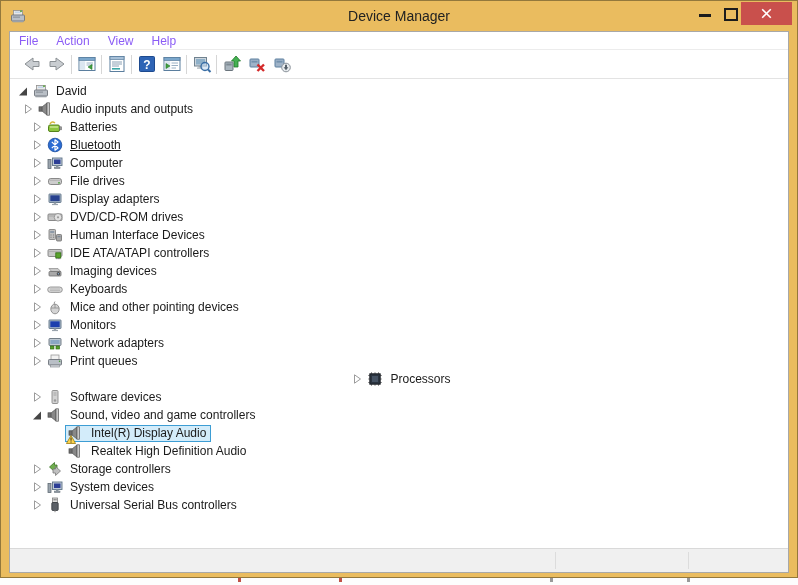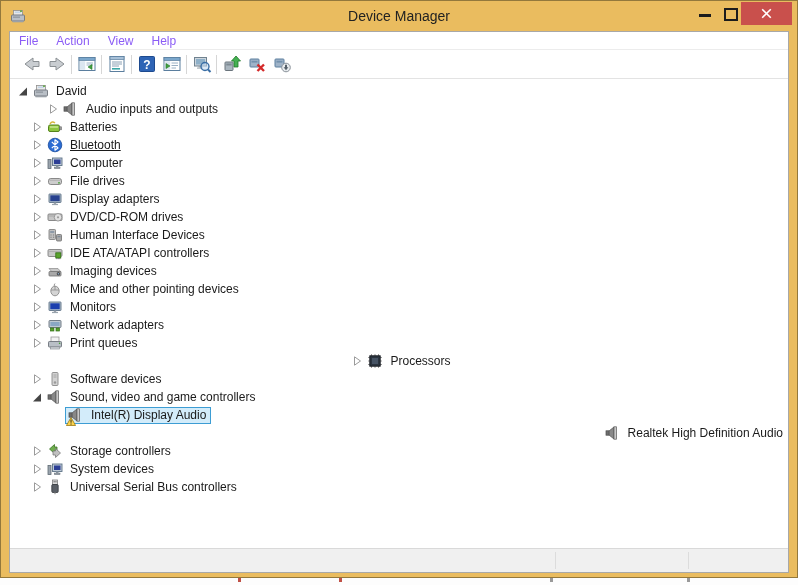--- a/index.html
+++ b/index.html
@@ -161,21 +161,21 @@
                 <rect x="5" y="3.6" width="6" height="1.2" fill="#b9cfe4"></rect>
                 <circle cx="11" cy="3.2" r="0.9" fill="#52a52e"></circle>
                 <rect x="1.5" y="7" width="13" height="6" rx="0.8" fill="#b9bfc6" stroke="#6d737a" stroke-width="0.9"></rect>
                 <rect x="3" y="8.5" width="7" height="1.3" fill="#8f969e"></rect>
                 <rect x="2.5" y="13" width="11" height="1.3" fill="#9aa0a7"></rect>
               </svg>
             </span>
             <span class="rowlabel">David</span>
           </span>
         </div>
-        <div class="tree-row" style="padding-left: 36px;">
+        <div class="tree-row" style="padding-left: 11px;">
           <span class="expander">
             <svg width="9" height="10" viewBox="0 0 9 10">
               <polygon points="1.5,0.8 7.5,5 1.5,9.2" fill="#fff" stroke="#9b9b9b" stroke-width="1"></polygon>
             </svg>
           </span>
           <span class="rowbox">
             <span class="nodeicon">
               <svg width="16" height="16" viewBox="0 0 16 16">
                 <rect x="1" y="5.8" width="3.2" height="4.4" fill="#6e6e6e" stroke="#4a4a4a" stroke-width="0.7"></rect>
                 <polygon points="4.2,5.8 9,2 9,14 4.2,10.2" fill="#888888" stroke="#555555" stroke-width="0.7"></polygon>
@@ -342,20 +342,37 @@
           <span class="rowbox">
             <span class="nodeicon">
               <svg width="16" height="16" viewBox="0 0 16 16">
                 <polygon points="2,5.5 11,5.5 14,9 5,9" fill="#c9c9c9" stroke="#8a8a8a" stroke-width="0.7"></polygon>
                 <rect x="2" y="8.5" width="12" height="4.5" rx="0.8" fill="#a9a9a9" stroke="#6f6f6f" stroke-width="0.8"></rect>
                 <circle cx="11.4" cy="10.8" r="1.7" fill="#4a4a4a"></circle>
                 <circle cx="11.4" cy="10.8" r="0.7" fill="#8fb4d9"></circle>
               </svg>
             </span>
             <span class="rowlabel">Imaging devices</span>
+          </span>
+        </div>
+        <div class="tree-row" style="padding-left: 20px;">
+          <span class="expander">
+            <svg width="9" height="10" viewBox="0 0 9 10">
+              <polygon points="1.5,0.8 7.5,5 1.5,9.2" fill="#fff" stroke="#9b9b9b" stroke-width="1"></polygon>
+            </svg>
+          </span>
+          <span class="rowbox">
+            <span class="nodeicon">
+              <svg width="16" height="16" viewBox="0 0 16 16">
+                <rect x="0.7" y="6" width="14.6" height="5.4" rx="2.7" fill="#d9d9d9" stroke="#8f8f8f" stroke-width="0.9"></rect>
+                <line x1="3" y1="8" x2="13" y2="8" stroke="#b0b0b0" stroke-width="0.8"></line>
+                <line x1="3" y1="9.6" x2="13" y2="9.6" stroke="#b0b0b0" stroke-width="0.8"></line>
+              </svg>
+            </span>
+            <span class="rowlabel">Keyboards</span>
           </span>
         </div>
         <div class="tree-row" style="padding-left: 20px;">
           <span class="expander">
             <svg width="9" height="10" viewBox="0 0 9 10">
               <polygon points="1.5,0.8 7.5,5 1.5,9.2" fill="#fff" stroke="#9b9b9b" stroke-width="1"></polygon>
             </svg>
           </span>
           <span class="rowbox">
             <span class="nodeicon">
@@ -499,21 +516,21 @@
               </svg>
               <span class="warnov"><svg width="10" height="9" viewBox="0 0 10 9">
                   <polygon points="5,0.5 9.6,8.5 0.4,8.5" fill="#fbd34d" stroke="#9c7a12" stroke-width="0.8"></polygon>
                   <rect x="4.55" y="2.6" width="0.95" height="3.1" fill="#222"></rect>
                   <rect x="4.55" y="6.5" width="0.95" height="1.1" fill="#222"></rect>
                 </svg></span>
             </span>
             <span class="rowlabel">Intel(R) Display Audio</span>
           </span>
         </div>
-        <div class="tree-row" style="padding-left: 41px; justify-content: space-between;">
+        <div class="tree-row" style="padding-left: 41px;">
           <span class="expander"></span>
           <span class="rowbox">
             <span class="nodeicon">
               <svg width="16" height="16" viewBox="0 0 16 16">
                 <rect x="1" y="5.8" width="3.2" height="4.4" fill="#6e6e6e" stroke="#4a4a4a" stroke-width="0.7"></rect>
                 <polygon points="4.2,5.8 9,2 9,14 4.2,10.2" fill="#888888" stroke="#555555" stroke-width="0.7"></polygon>
                 <rect x="9" y="1.8" width="2.6" height="12.4" fill="#c9c9c9" stroke="#5a5a5a" stroke-width="0.7"></rect>
               </svg>
             </span>
             <span class="rowlabel">Realtek High Definition Audio</span>

